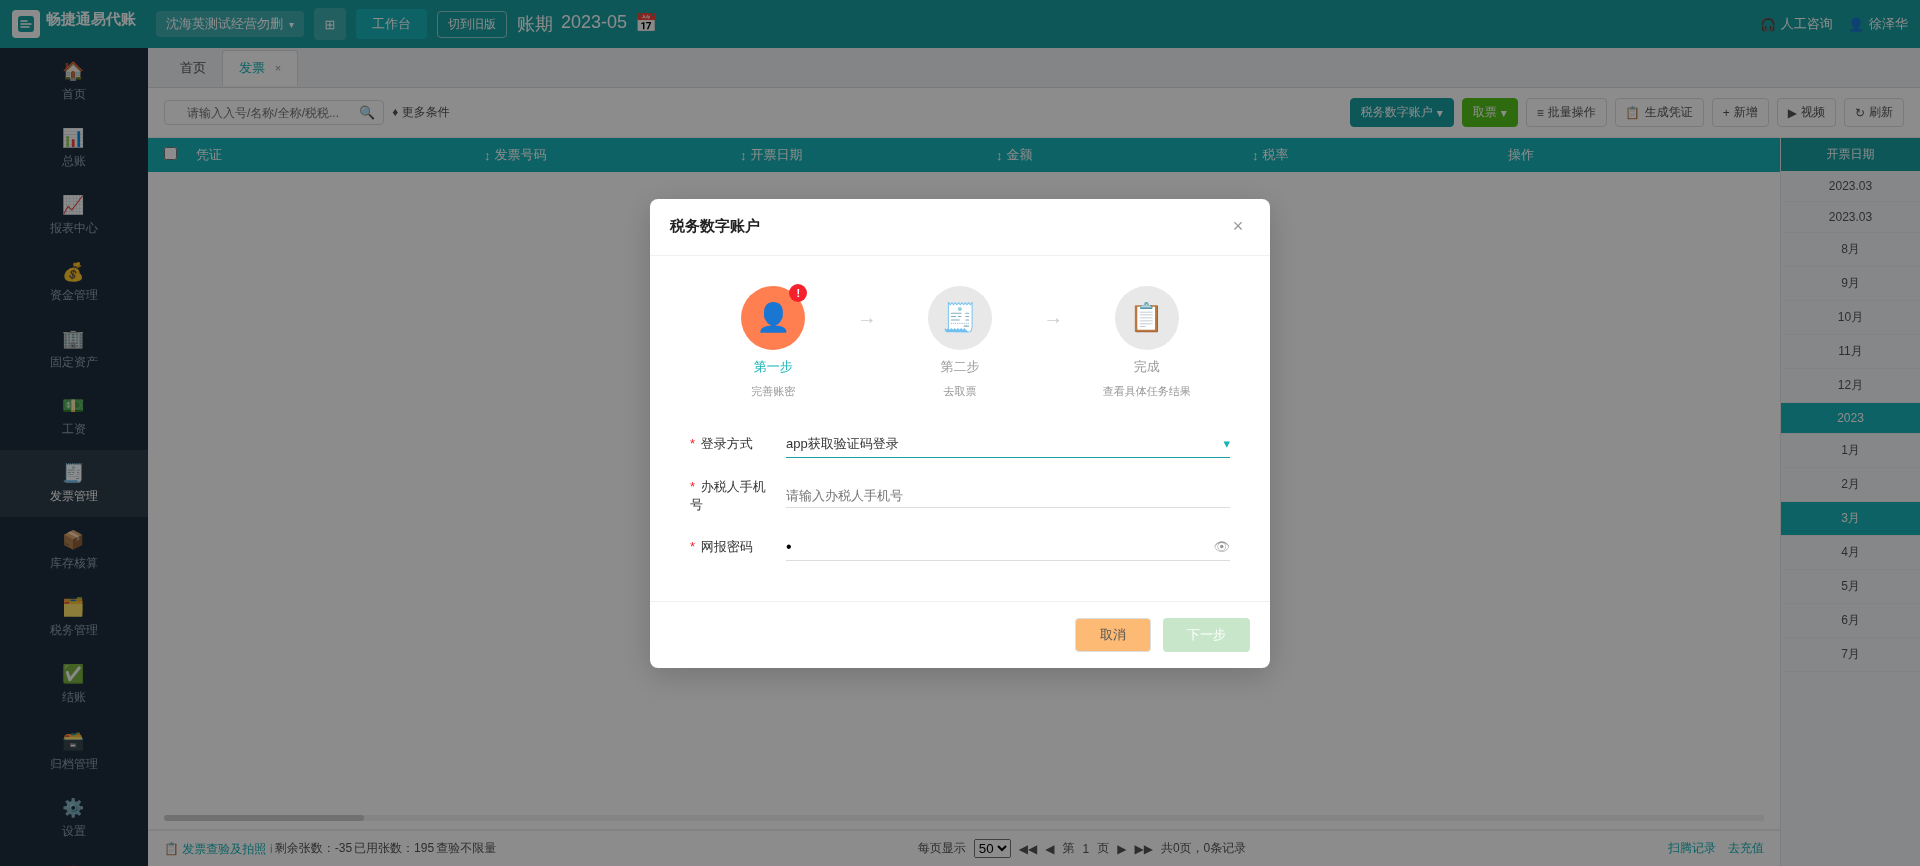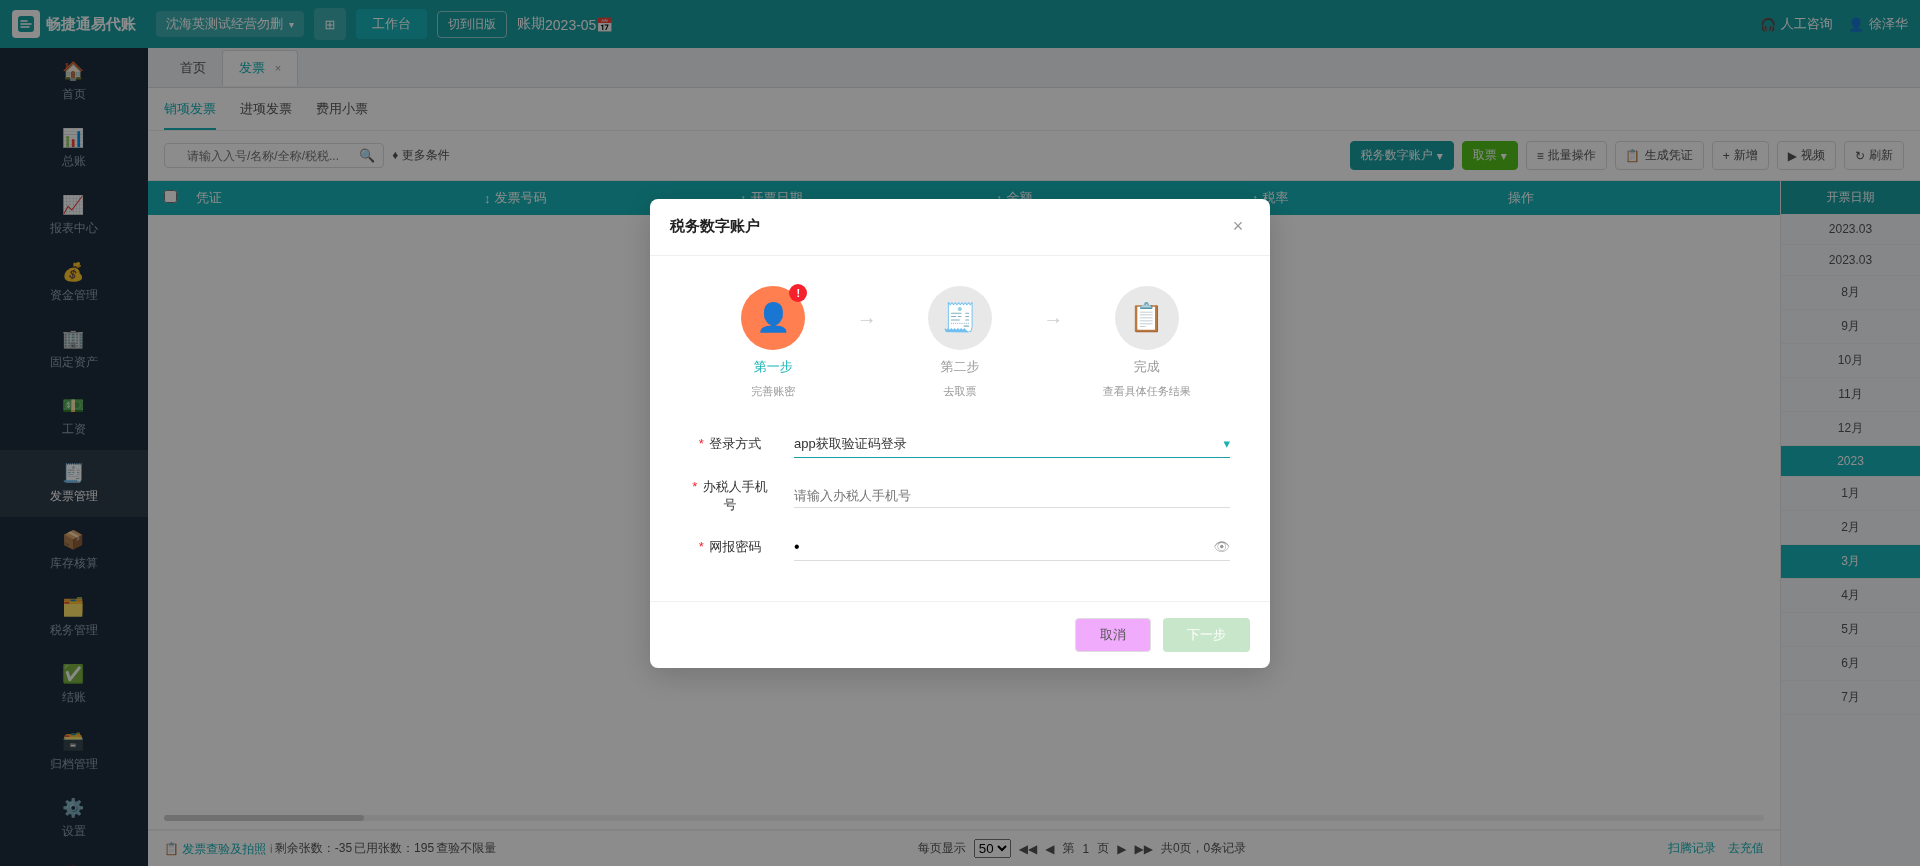--- a/index.html
+++ b/index.html
@@ -3,29 +3,29 @@
   <meta charset="utf-8">
   <style>
     * { margin: 0; padding: 0; box-sizing: border-box; }
     body { font-family: 'Microsoft YaHei', sans-serif; font-size: 13px; background: #f0f2f5; width: 1920px; min-height: 866px; overflow: hidden; }
 
     
     .app-wrapper { display: flex; flex-direction: column; height: 866px; }
 
     
     .top-bar { height: 48px; background: #1a9fa3; display: flex; align-items: center; padding: 0 12px; gap: 10px; flex-shrink: 0; }
-    .top-bar-logo { color: white; font-size: 15px; font-weight: bold; display: flex; align-items: center; gap: 6px; }
+    .top-bar-logo { color: white; font-size: 15px; font-weight: bold; display: flex; align-items: flex-start; gap: 6px; }
     .top-bar-logo .logo-icon { width: 28px; height: 28px; background: white; border-radius: 4px; display: flex; align-items: center; justify-content: center; }
     .top-bar-logo .logo-icon svg { width: 20px; height: 20px; }
     .company-selector { display: flex; align-items: center; gap: 6px; background: rgba(255,255,255,0.15); border-radius: 4px; padding: 4px 10px; color: white; cursor: pointer; margin-left: 10px; }
     .company-selector .chevron { font-size: 10px; }
     .icon-btn { width: 32px; height: 32px; background: rgba(255,255,255,0.15); border-radius: 4px; display: flex; align-items: center; justify-content: center; cursor: pointer; color: white; }
     .workspace-btn { background: #17b3b7; color: white; border: none; border-radius: 4px; padding: 6px 16px; cursor: pointer; font-size: 13px; }
     .switch-btn { background: transparent; color: white; border: 1px solid rgba(255,255,255,0.5); border-radius: 4px; padding: 4px 10px; cursor: pointer; font-size: 12px; }
-    .period-info { color: white; font-size: 14px; display: flex; align-items: flex-end; gap: 0; }
+    .period-info { color: white; font-size: 18px; display: flex; align-items: flex-start; gap: 8px; }
     .top-right { margin-left: auto; display: flex; align-items: center; gap: 16px; color: white; }
     .top-right .service { display: flex; align-items: center; gap: 4px; cursor: pointer; font-size: 13px; }
     .top-right .user { display: flex; align-items: center; gap: 4px; cursor: pointer; font-size: 13px; }
 
     
     .main-layout { display: flex; flex: 1; overflow: hidden; }
 
     
     .sidebar { width: 148px; background: #1e2d3d; display: flex; flex-direction: column; flex-shrink: 0; }
     .sidebar-item { display: flex; flex-direction: column; align-items: center; padding: 12px 0; cursor: pointer; color: #8fa3b1; gap: 4px; font-size: 12px; transition: background 0.2s; }
@@ -96,30 +96,30 @@
     .step-icon { font-size: 28px; color: white; }
     .step-icon.inactive { color: #bbb; }
     .step-badge { position: absolute; top: -2px; right: -2px; width: 18px; height: 18px; background: #f5222d; border-radius: 50%; display: flex; align-items: center; justify-content: center; color: white; font-size: 11px; font-weight: bold; }
     .step-title { font-size: 13px; color: #17b3b7; font-weight: 400; }
     .step-title.inactive { color: #999; }
     .step-desc { font-size: 11px; color: #999; }
     .step-arrow { display: flex; align-items: center; padding-top: 20px; color: #ccc; font-size: 20px; flex: 0 0 auto; }
 
     
     .form-row { display: flex; align-items: center; margin-bottom: 20px; }
-    .form-label { width: 80px; font-size: 13px; color: #333; text-align: center; margin-right: 24px; flex-shrink: 0; }
+    .form-label { width: 80px; font-size: 13px; color: #333; text-align: left; margin-right: 16px; flex-shrink: 0; }
     .form-label .required { color: #f5222d; margin-right: 2px; }
     .form-control { flex: 1; }
     .select-box { display: flex; align-items: center; justify-content: space-between; border: none; border-bottom: 1px solid #1a9fa3; padding: 4px 0; color: #333; font-size: 13px; cursor: pointer; }
     .input-box { border: none; border-bottom: 1px solid #ddd; padding: 4px 0; font-size: 13px; width: 100%; outline: none; display: flex; align-items: center; justify-content: space-between; }
     .input-box input { border: none; outline: none; font-size: 13px; width: 100%; }
 
     
     .btn { padding: 7px 24px; border-radius: 4px; border: 1px solid #ddd; cursor: pointer; font-size: 13px; }
-    .btn-default { background: #f0abfc; color: #555; border-color: #ddd; }
+    .btn-default { background: #fdba74; color: #555; border-color: #ddd; }
     .btn-primary-disabled { background: #c8e6c9; color: white; border: none; }
 
     .scrollbar-area { padding: 8px 16px; background: white; border-bottom: 1px solid #eee; }
     .scrollbar-track { height: 6px; background: #f0f0f0; border-radius: 3px; }
     .scrollbar-thumb { height: 6px; width: 200px; background: #ccc; border-radius: 3px; }
   </style>
 </head>
 <body>
 
 <div class="app-wrapper">
@@ -225,31 +225,20 @@
           <span>首页</span>
         </div>
         <div class="tab-item active">
           <span>发票</span>
           <span class="tab-close">×</span>
         </div>
       </div>
 
       <div class="page-content">
 
-        <div class="sub-nav">
-          <div class="sub-nav-item active">
-            <span>销项发票</span>
-          </div>
-          <div class="sub-nav-item">
-            <span>进项发票</span>
-          </div>
-          <div class="sub-nav-item">
-            <span>费用小票</span>
-          </div>
-        </div>
 
         <div class="toolbar">
           <div class="toolbar-left">
             <div class="search-input-wrap">
               <input type="text" placeholder="请输入入号/名称/全称/税税..." style="">
               <span>🔍</span>
             </div>
             <div class="filter-btn">
               <span>♦ 更多条件</span>
             </div>

